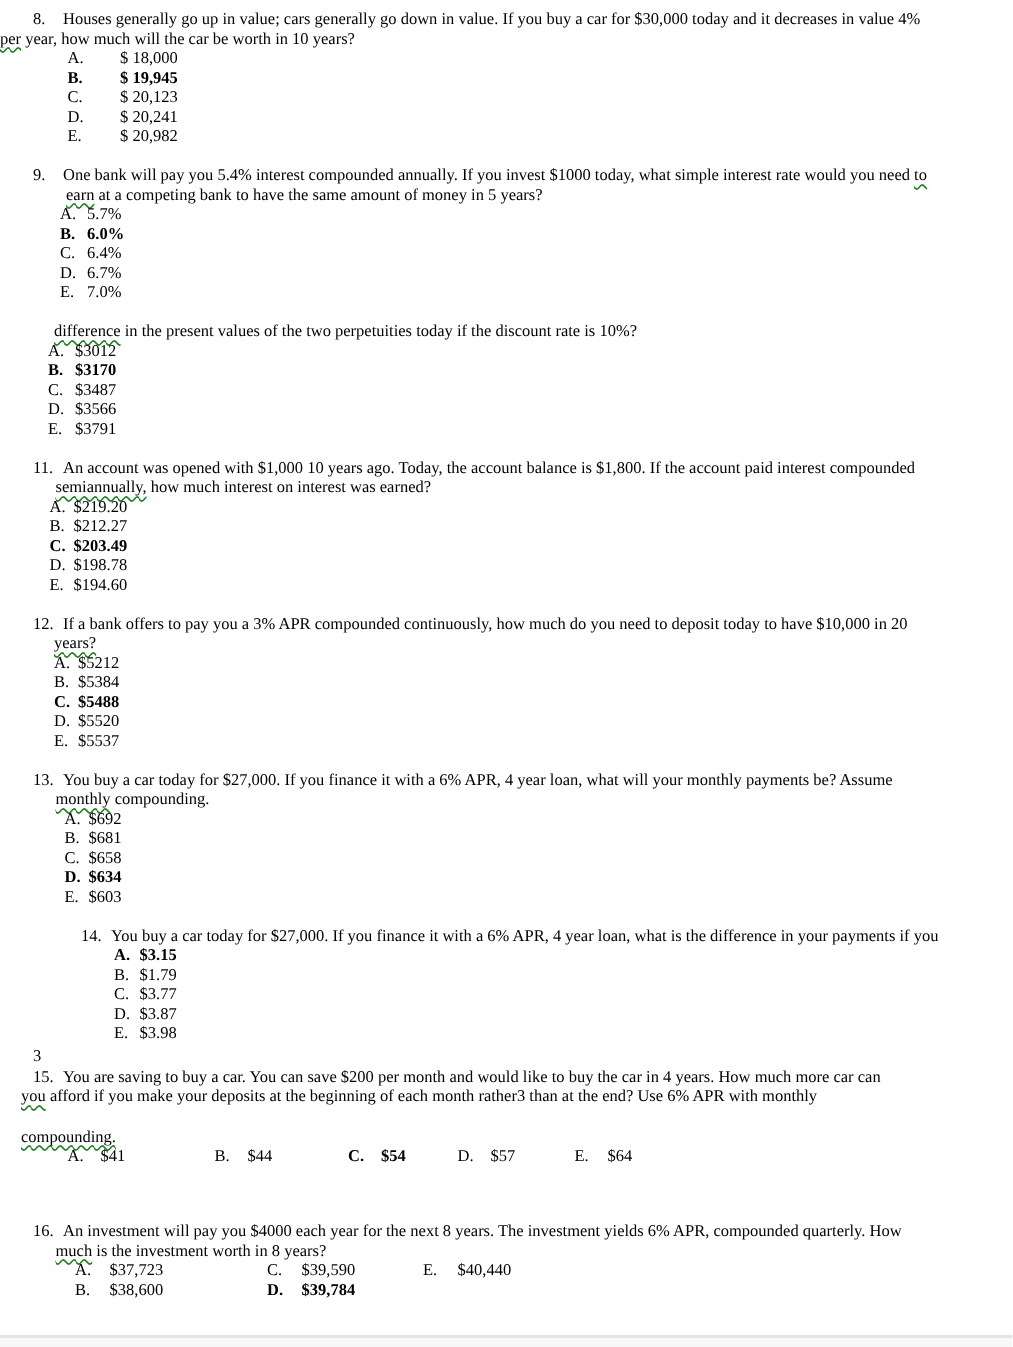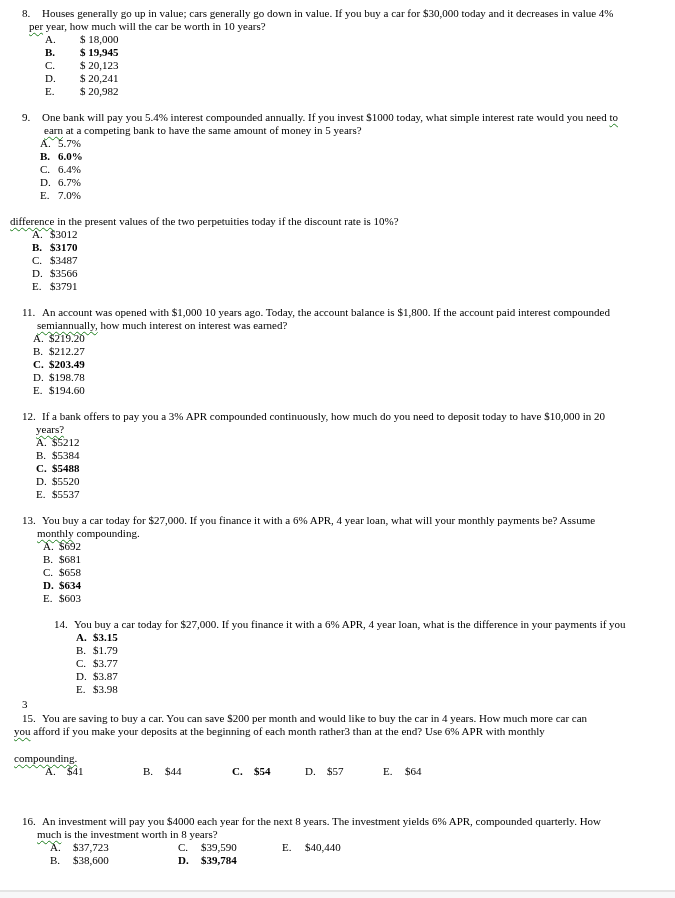--- a/index.html
+++ b/index.html
@@ -16,23 +16,23 @@
   .sq{text-decoration-line:underline;text-decoration-style:wavy;
       text-decoration-color:#1e7e1e;text-decoration-thickness:1px;
       text-underline-offset:2px;}
   .bold{font-weight:bold;}
   .opt{display:flex;}
   .letter{flex:none;}
   .gap-above{margin-top:14px;}
   .pagenum{padding-left:22px;line-height:13px;margin-bottom:1px;}
 
   
-  .q8  .cont{padding-left:29px;} .q8  .opt{padding-left:45px;} .q8  .letter{width:35px;}
+  .q8  .cont{} .q8  .opt{padding-left:45px;} .q8  .letter{width:35px;}
   .q9  .cont{padding-left:28px;margin-left:16px;} .q9  .opt{padding-left:40px;} .q9  .letter{width:18px;}
-  .q10 .cont{padding-left:10px;} .q10 .opt{padding-left:32px;} .q10 .letter{width:18px;}
+  .q10 .cont{padding-left:10px;margin-left:26px;} .q10 .opt{padding-left:32px;} .q10 .letter{width:18px;}
   .q11 .cont{padding-left:37px;} .q11 .opt{padding-left:33px;} .q11 .letter{width:16px;}
   .q12 .cont{padding-left:36px;} .q12 .opt{padding-left:36px;} .q12 .letter{width:16px;}
   .q13 .cont{padding-left:37px;} .q13 .opt{padding-left:43px;} .q13 .letter{width:16px;}
   .q14 .cont{padding-left:35px;} .q14 .opt{padding-left:44px;} .q14 .letter{width:17px;}
   .q14{margin-bottom:2px;padding-left:32px;}
 
   .q15 .cont{padding-left:14px;}
   .q15{margin-bottom:37px;}
   .q15 .options.row{padding-left:45px;white-space:nowrap;}
   .q15 .options.row .opt{display:inline-flex;vertical-align:top;}

